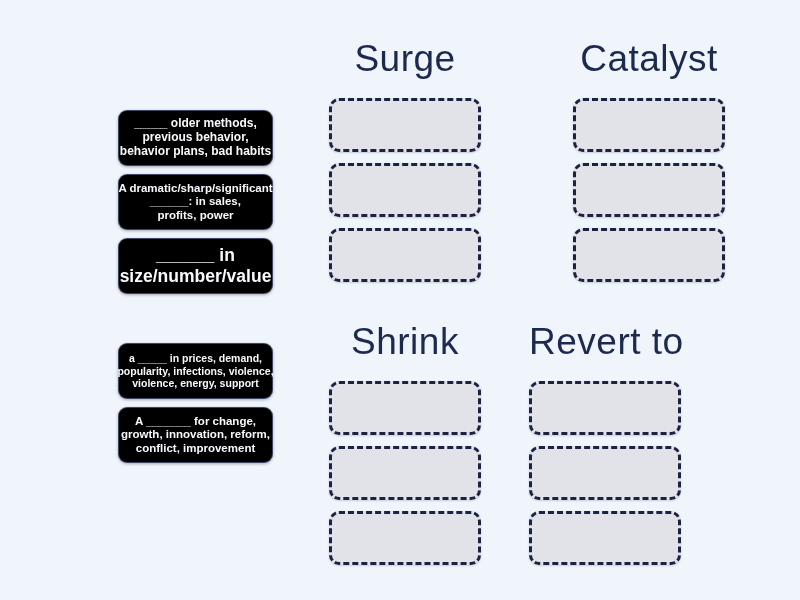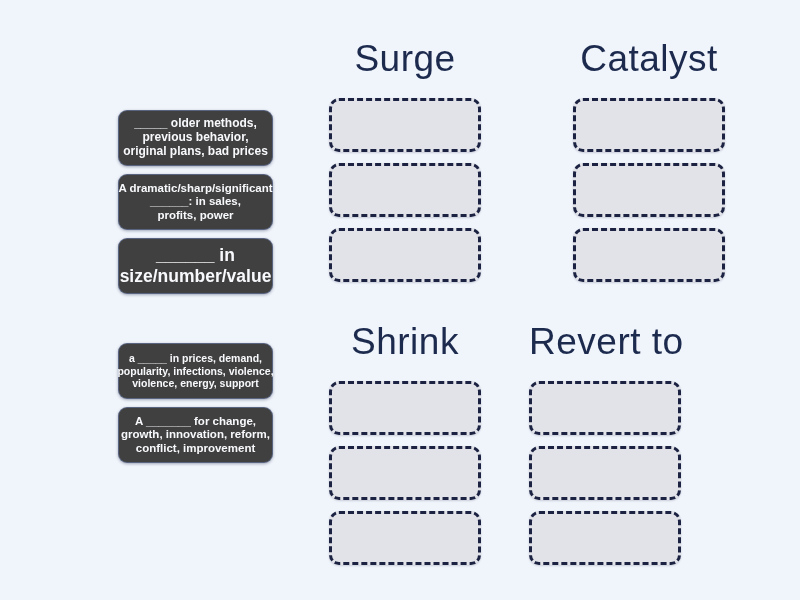--- a/index.html
+++ b/index.html
@@ -22,21 +22,21 @@
     left: 118px;
     top: 110px;
     width: 155px;
     display: flex;
     flex-direction: column;
     gap: 8px;
   }
   .clue-card {
     box-sizing: border-box;
     height: 56px;
-    background: #404040;
+    background: #000000;
     border: 1.5px solid rgba(110, 130, 180, 0.55);
     border-radius: 9px;
     color: #f8f9fc;
     display: flex;
     flex-direction: column;
     justify-content: center;
     align-items: center;
     text-align: center;
     padding: 3px 5px;
     box-shadow: 0 1px 3px rgba(15, 25, 60, 0.35);
@@ -83,21 +83,21 @@
 </head>
 <body>
 
 <div class="stage">
 
   <div class="clue-list">
 
     <div class="clue-card size-m">
       <span class="line">_____ older methods,</span>
       <span class="line">previous behavior,</span>
-      <span class="line">original plans, bad prices</span>
+      <span class="line">behavior plans, bad habits</span>
     </div>
 
     <div class="clue-card size-m2">
       <span class="line">A dramatic/sharp/significant</span>
       <span class="line">______: in sales,</span>
       <span class="line">profits, power</span>
     </div>
 
     <div class="clue-card size-l">
       <span class="line">______ in</span>

